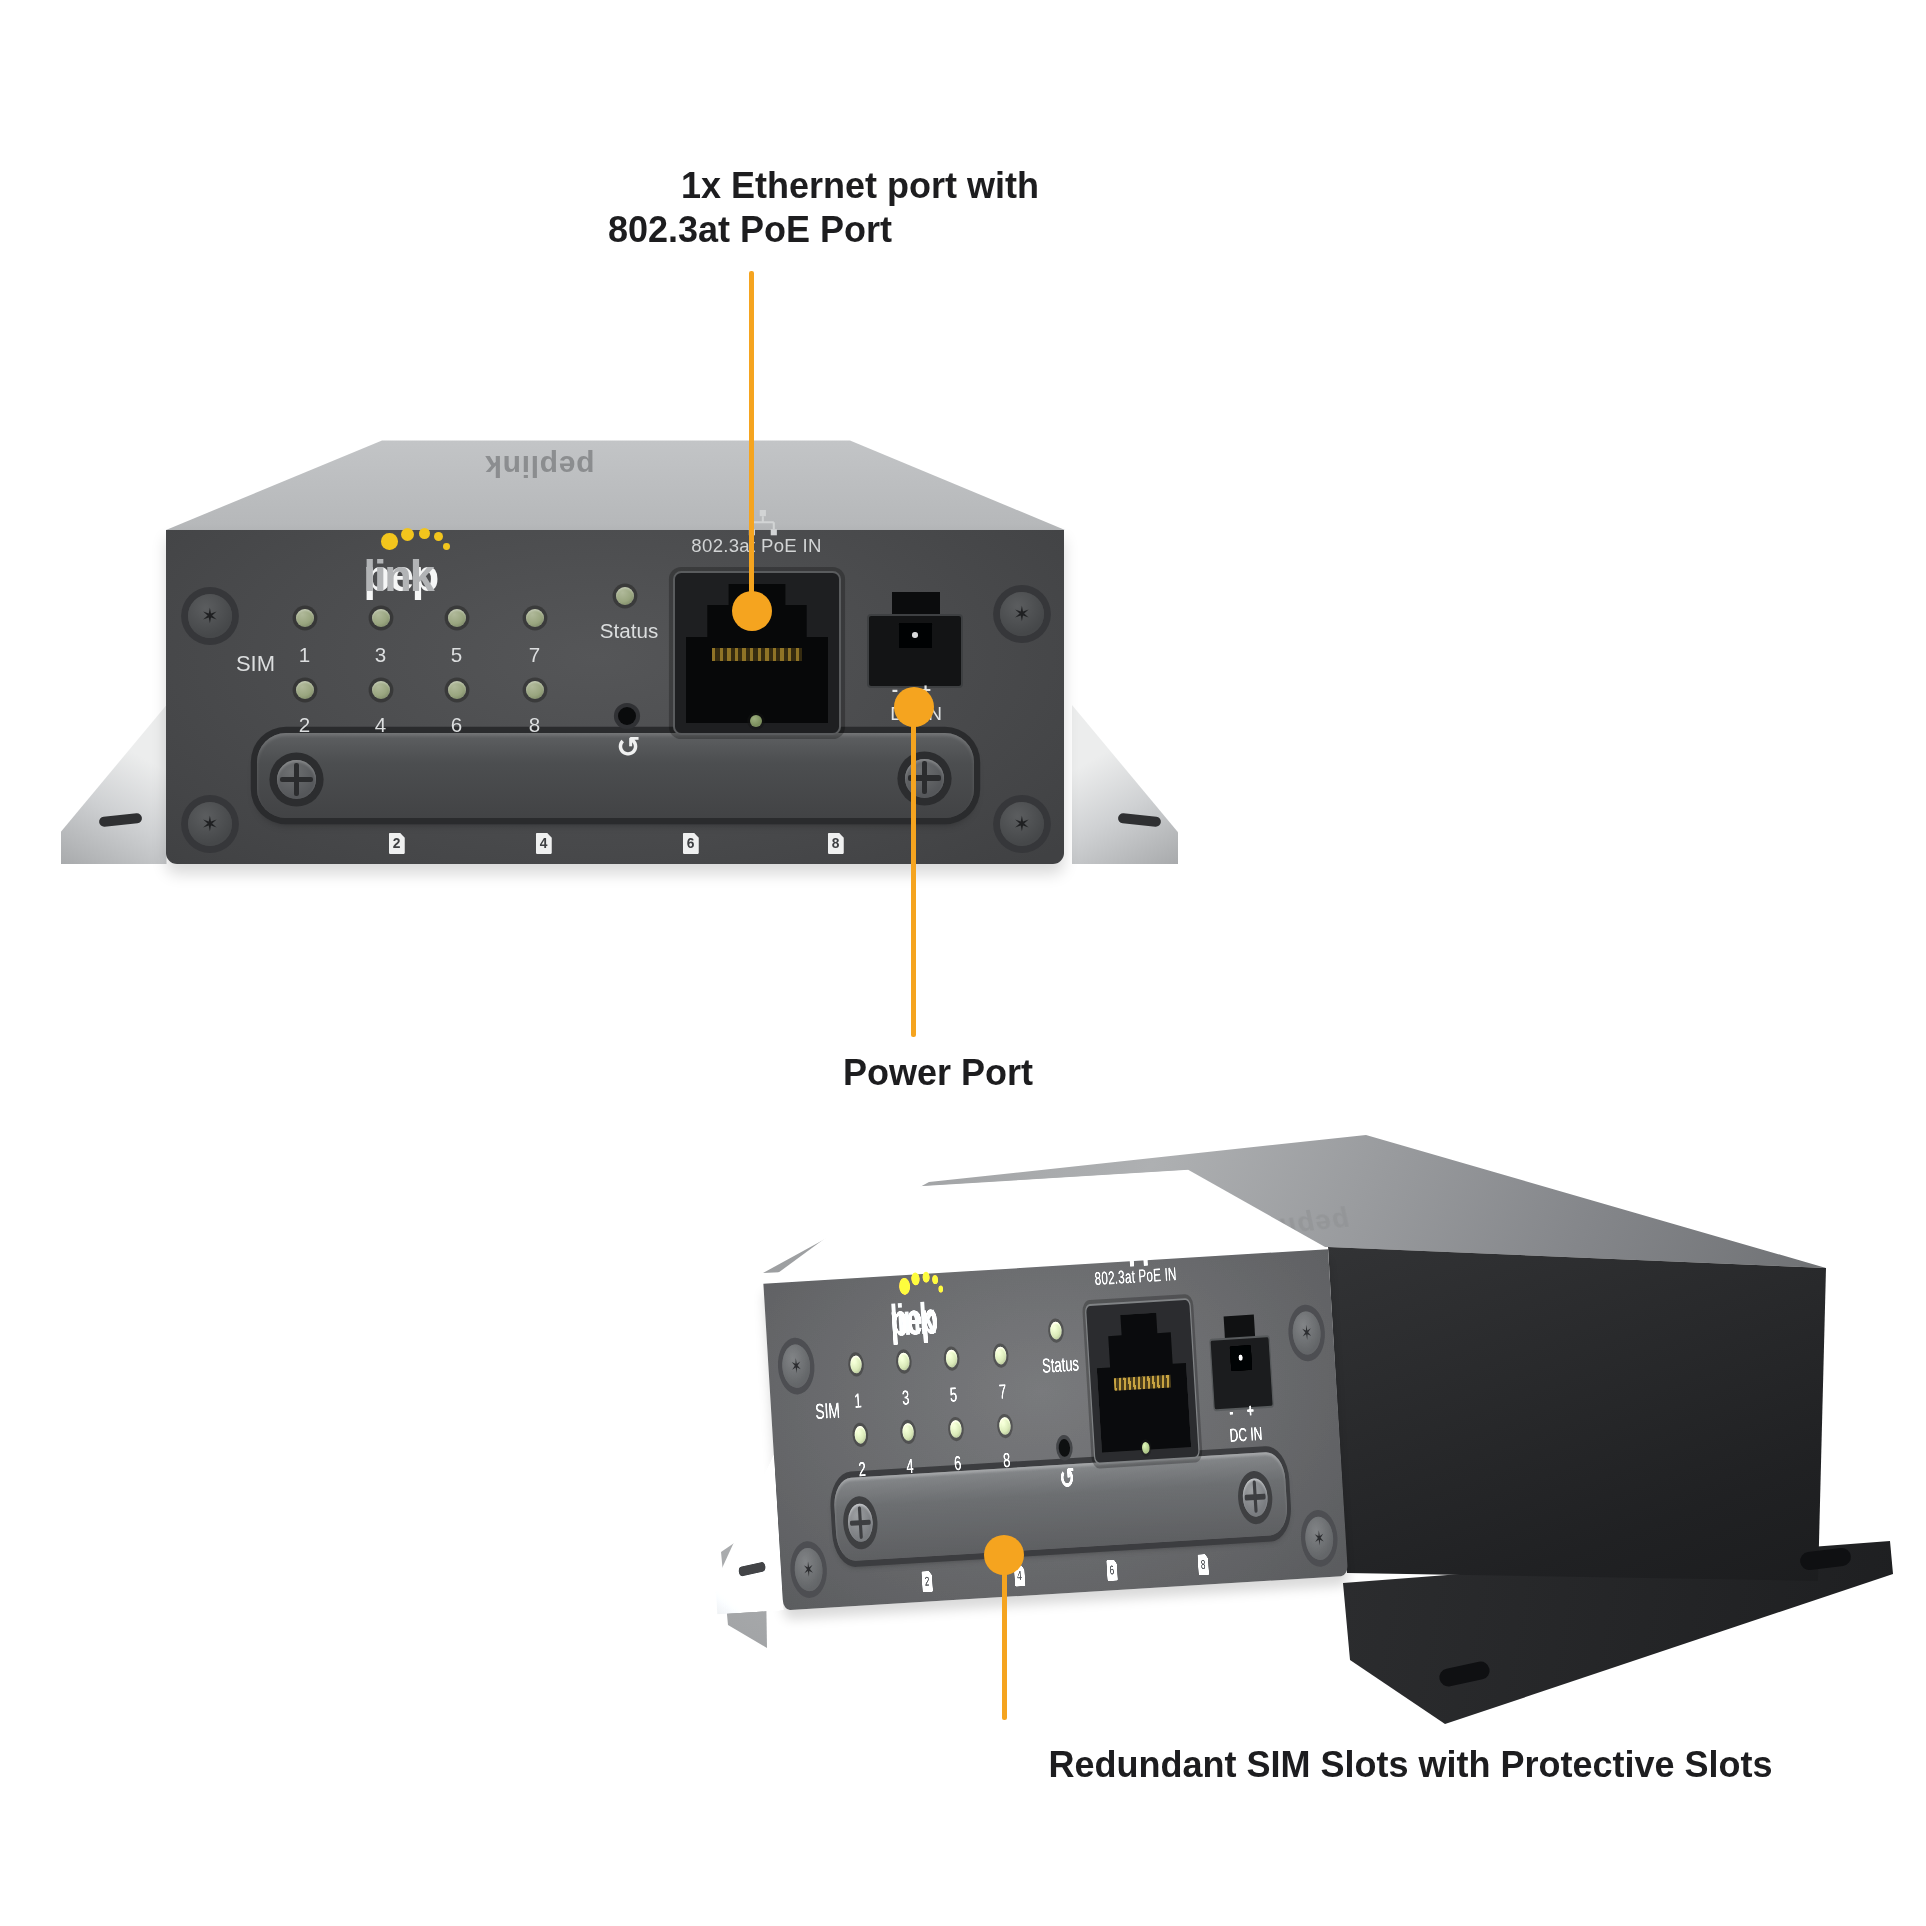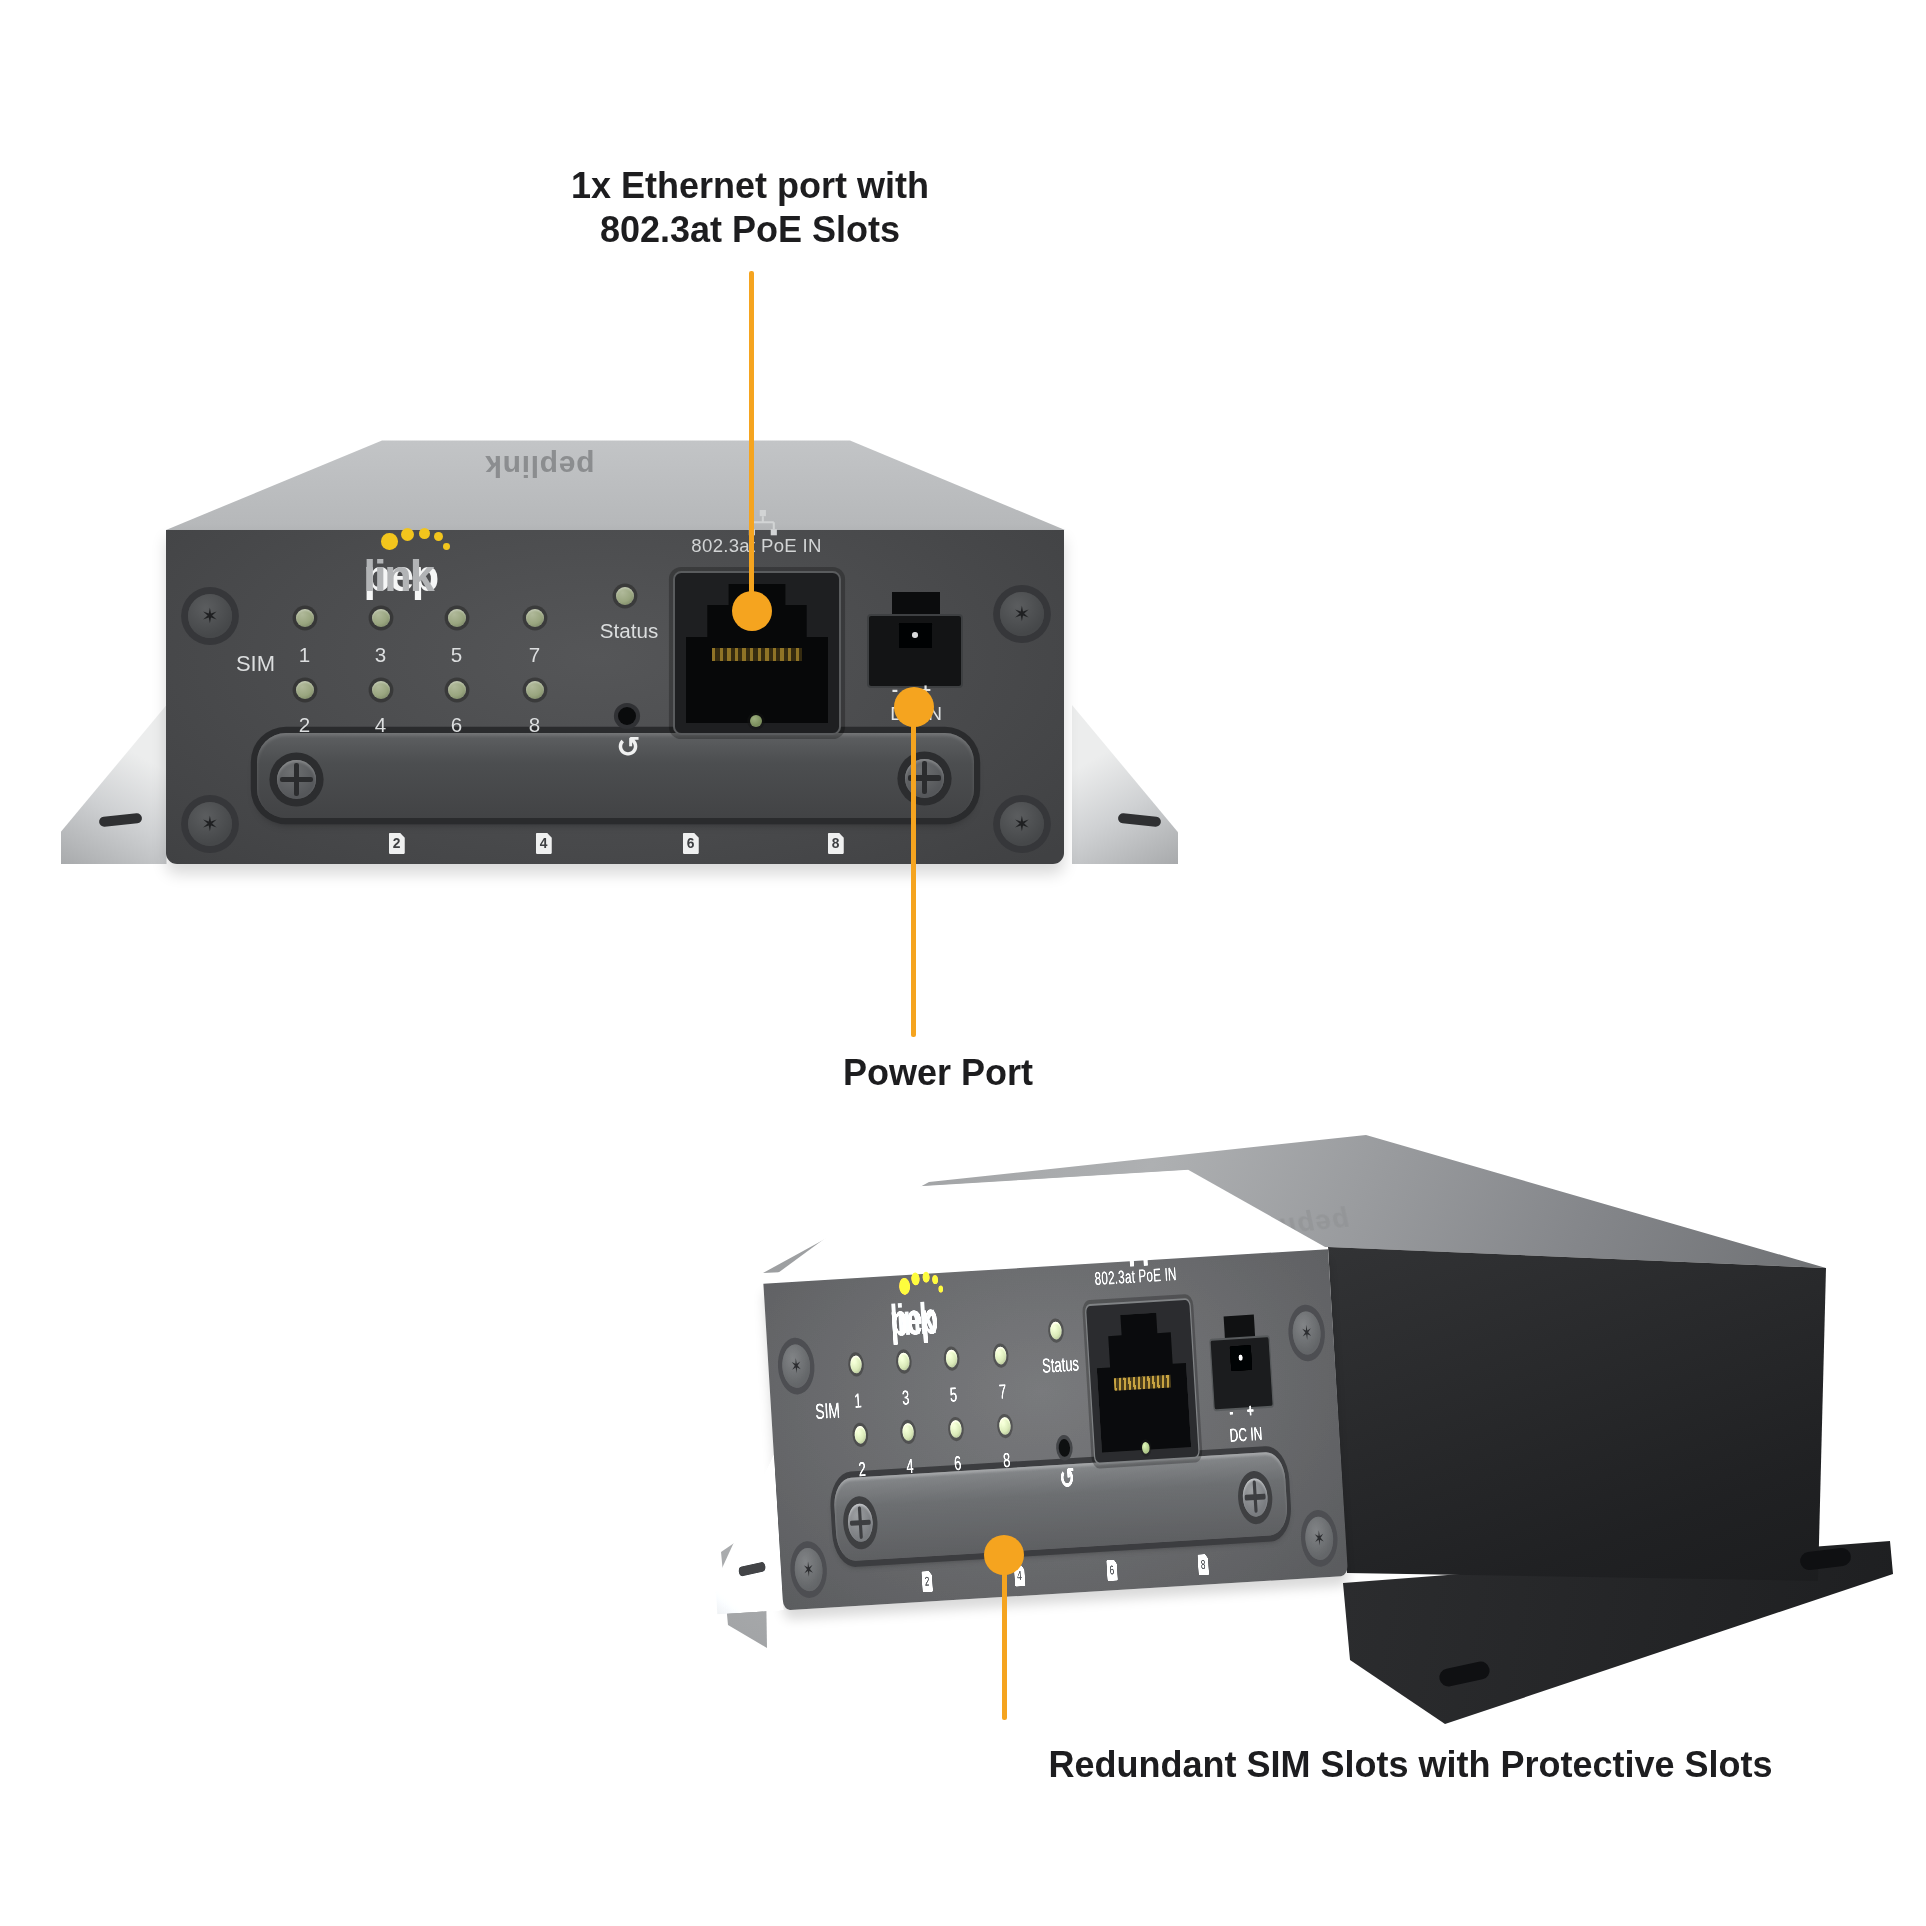--- a/index.html
+++ b/index.html
@@ -138,22 +138,22 @@
   .clone-slot{left:0;top:96px;width:1128px;height:440px;z-index:5;
        transform:rotate(-3.5deg) scale(0.63,0.98);transform-origin:0 0;}
   .clone-slot .device-front{filter:brightness(1.42) saturate(.9);}
 </style>
 </head>
 <body>
 
 <div id="canvas" style="--accent: #F5A41F; --logo-yellow: #F2C51D; --led-sage: #99A57F;">
 
   <div class="anno-text" id="anno-eth-text">
-    <div style="position:relative;">1x Ethernet port with</div>
-    <div style="position:relative;">802.3at PoE Slots</div>
+    <div style="position:relative;text-align:right;">1x Ethernet port with</div>
+    <div style="position:relative;">802.3at PoE Port</div>
   </div>
   <div class="anno-line" id="anno-eth-line"></div>
   <div class="anno-dot" id="anno-eth-dot"></div>
 
   <div class="anno-text" id="anno-pwr-text">
     <div style="position:relative;">Power Port</div>
   </div>
   <div class="anno-line" id="anno-pwr-line"></div>
   <div class="anno-dot" id="anno-pwr-dot"></div>
 

